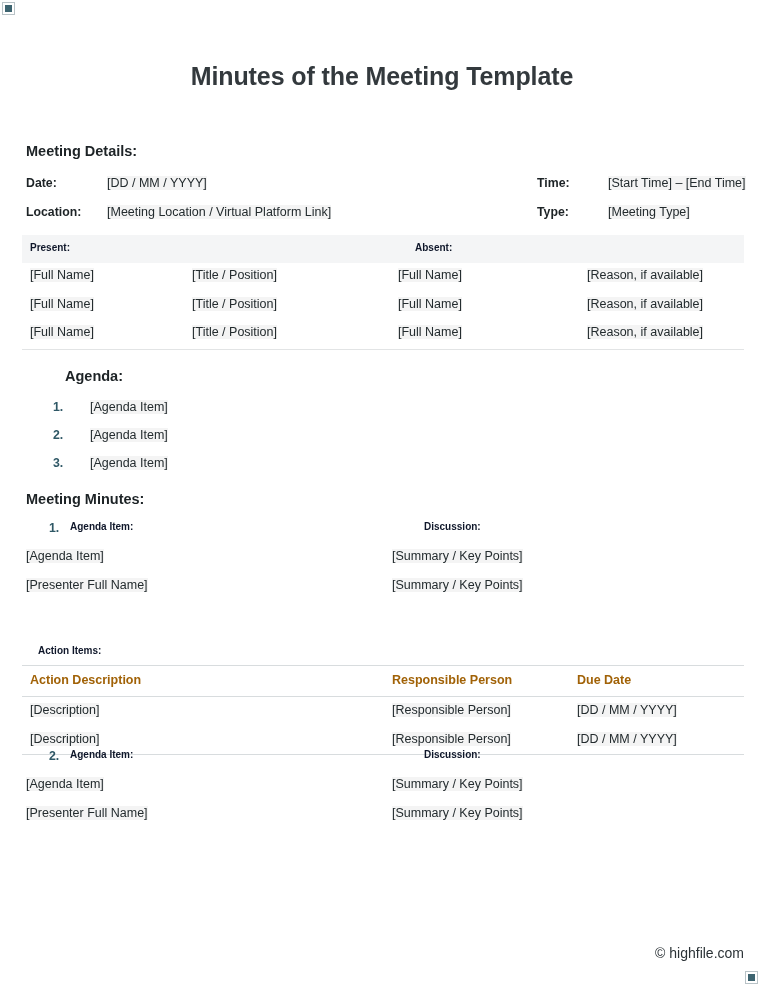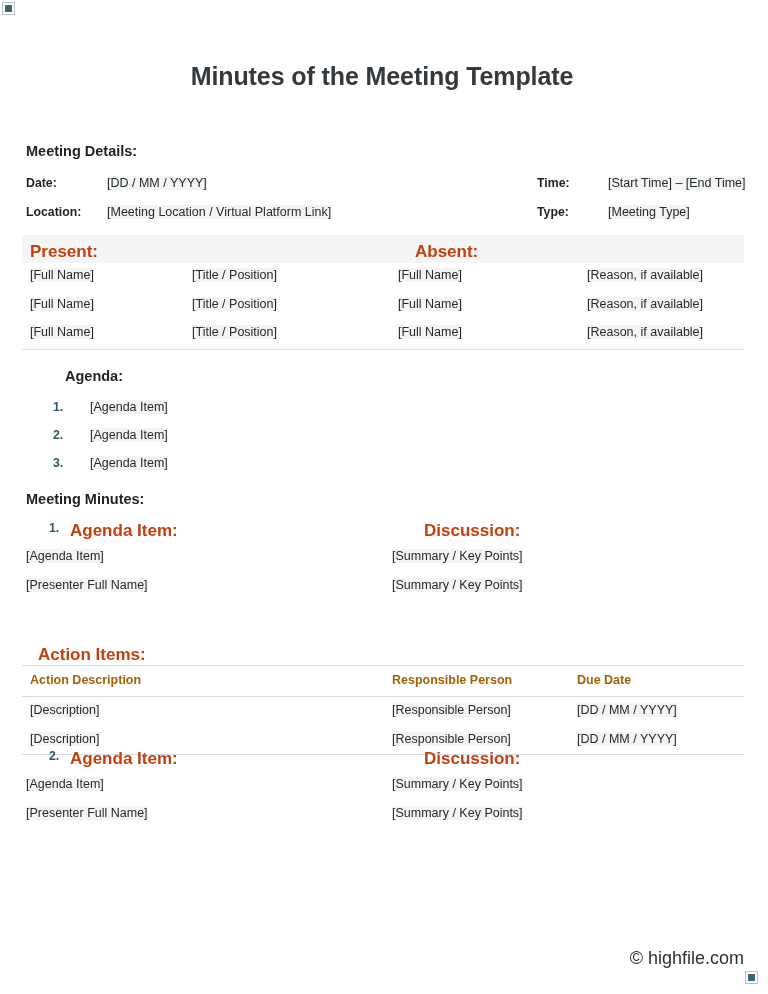--- a/index.html
+++ b/index.html
@@ -64,23 +64,23 @@
   }
 
   
   .section-heading {
     font-size: 14.5px;
     font-weight: bold;
     color: #1d2326;
     margin: 0;
   }
   .sub-heading {
-    font-size: 17px;
-    font-weight: bold;
-    color: #c2410c;
+    font-size: 10px;
+    font-weight: bold;
+    color: #0f172a;
     margin: 0;
   }
 
   
   .lbl {
     font-size: 12.3px;
     font-weight: bold;
     color: #1d2326;
     white-space: nowrap;
   }
@@ -185,22 +185,22 @@
     white-space: nowrap;
   }
   .ai-c1 { left: 8px;   }
   .ai-c2 { left: 370px; }
   .ai-c3 { left: 555px; }
 
   
   #footer {
     position: absolute;
     right: 24px;
-    bottom: 25px;
-    font-size: 18px;
+    bottom: 33px;
+    font-size: 14px;
     color: #2b3236;
     white-space: nowrap;
   }
 </style>
 </head>
 <body>
 
 <div id="page">
 
   <div class="corner-handle tl"></div>

